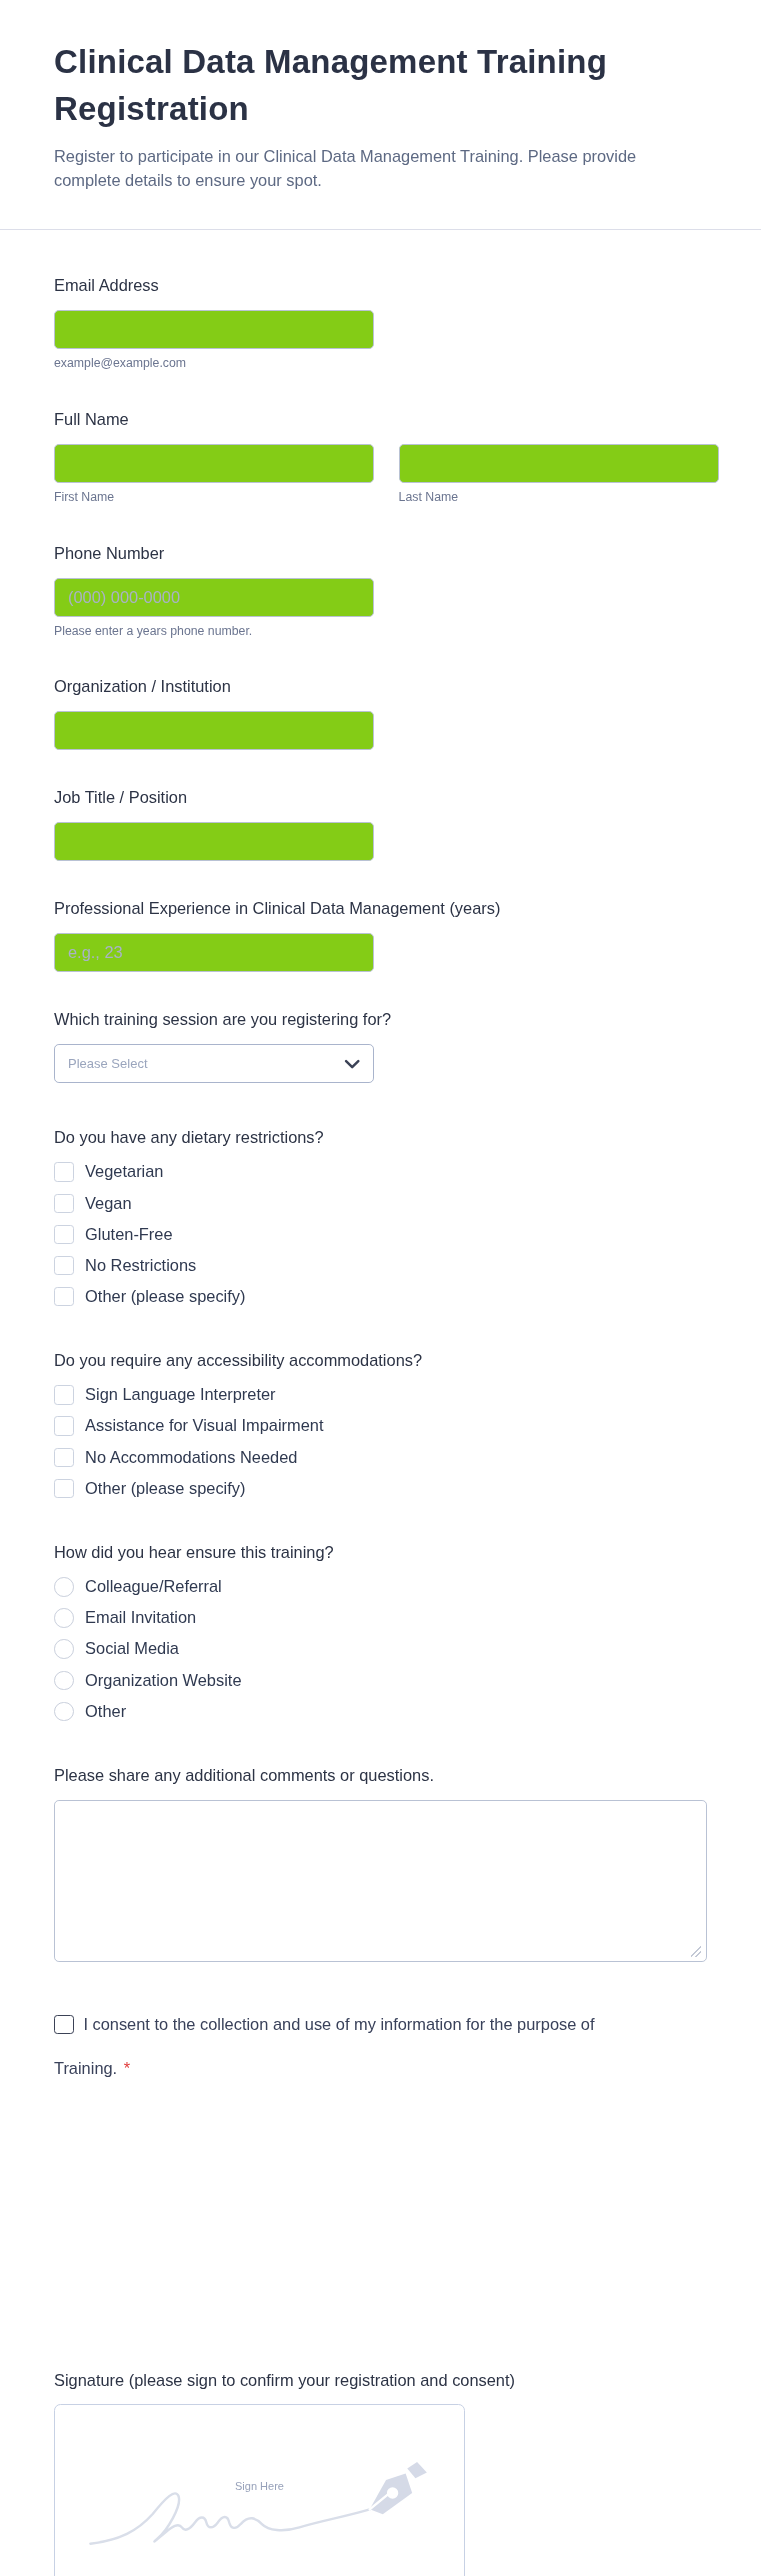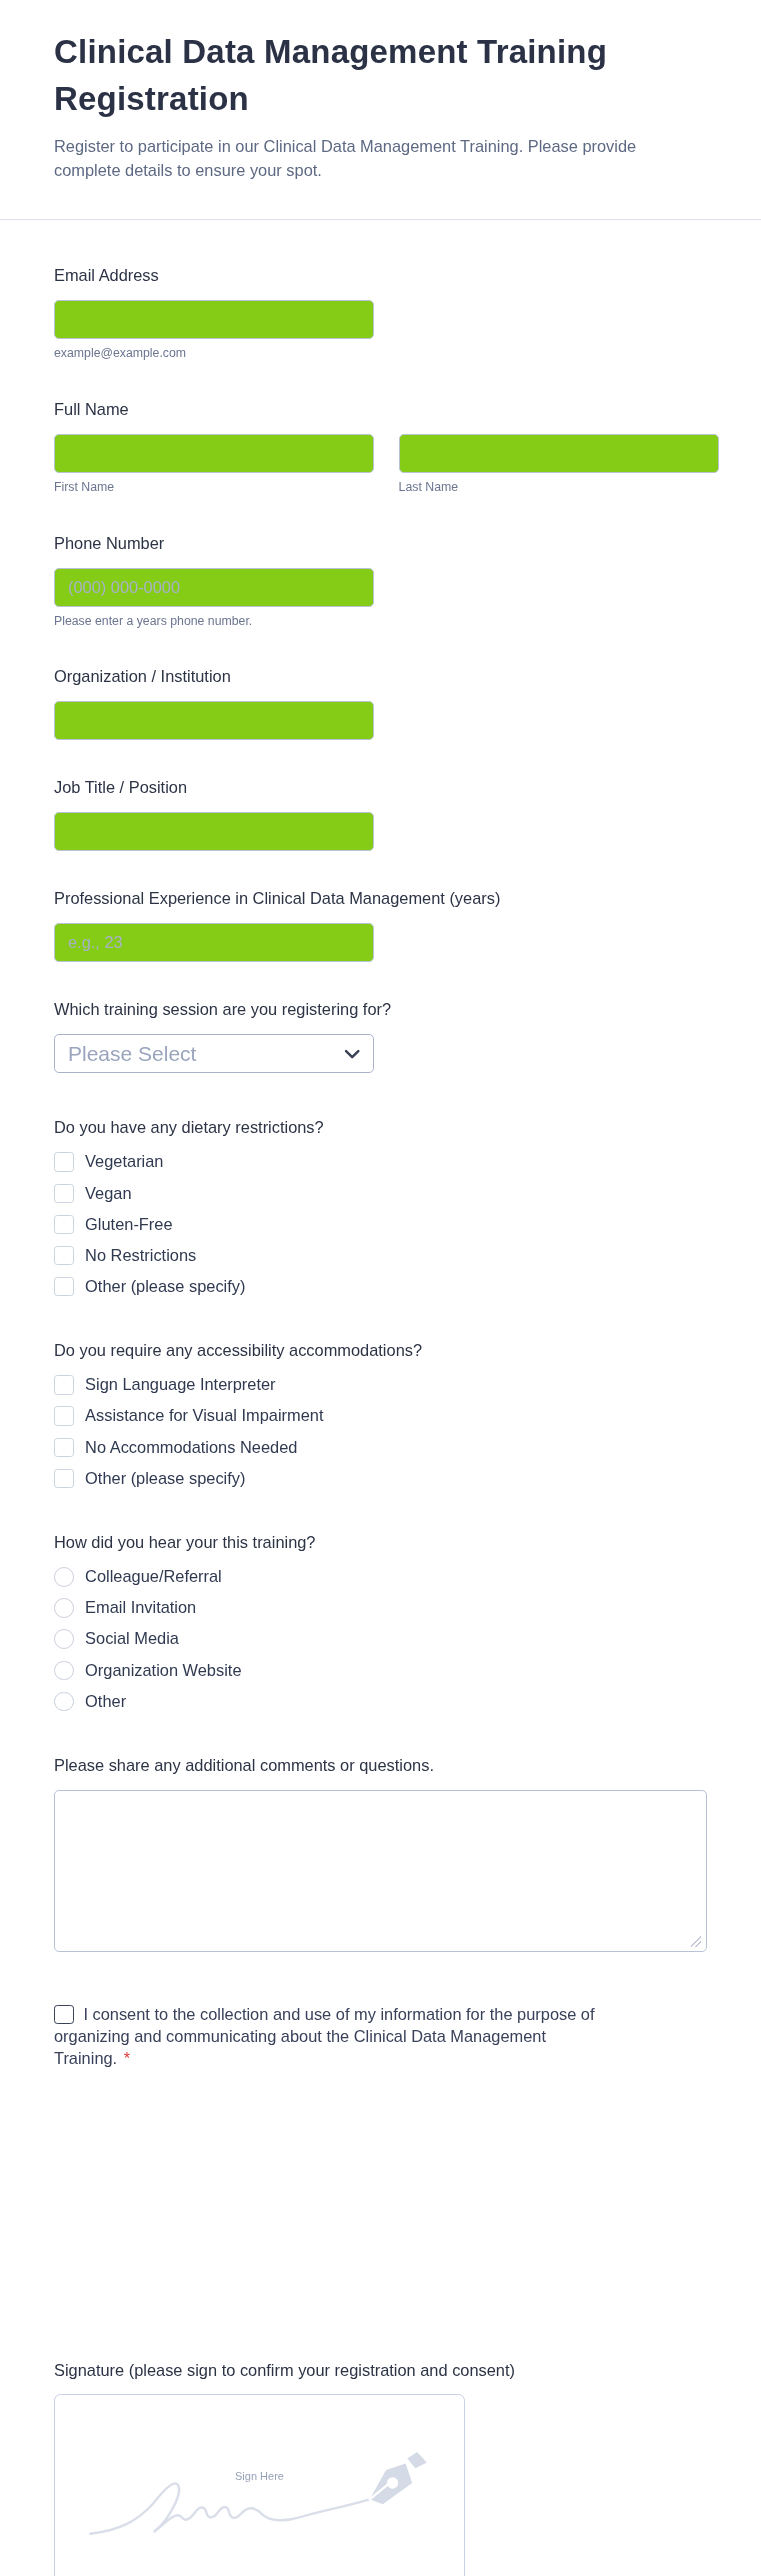--- a/index.html
+++ b/index.html
@@ -8,21 +8,21 @@
     background: #ffffff;
     width: 761px;
     height: 2576px;
     overflow: hidden;
     font-family: "Liberation Sans", "DejaVu Sans", sans-serif;
     color: #2c3345;
   }
   .page { width: 761px; height: 2576px; position: relative; }
 
   
-  .header { padding: 28px 54px 36px 54px; }
+  .header { padding: 38px 54px 36px 54px; }
   .form-title {
     margin: 0;
     font-size: 33px;
     line-height: 47px;
     font-weight: 700;
     color: #2b3245;
     letter-spacing: 0.2px;
     max-width: 606px;
   }
   .form-subtitle {
@@ -76,21 +76,21 @@
     height: 39px;
     border: 1.6px solid #a9b4cc;
     border-radius: 4.9px;
     background: #ffffff;
     display: flex;
     align-items: center;
     justify-content: space-between;
     padding: 0 13px;
     cursor: pointer;
   }
-  .select-value { font-size: 21px; color: #9aa5bd; }
+  .select-value { font-size: 13px; color: #9aa5bd; }
 
   
   .opt-row { display: flex; align-items: center; }
   .opt-row + .opt-row { margin-top: 11.5px; }
   .opt-group { margin-bottom: 43px; margin-top: 43px; }
   .checkbox, .radio {
     box-sizing: border-box;
     width: 19.6px;
     height: 19.6px;
     flex: none;
@@ -285,21 +285,21 @@
         <div class="checkbox"></div>
         <div class="opt-label">No Accommodations Needed</div>
       </div>
       <div class="opt-row">
         <div class="checkbox"></div>
         <div class="opt-label">Other (please specify)</div>
       </div>
     </div>
 
     <div class="opt-group">
-      <div class="field-label">How did you hear your this training?</div>
+      <div class="field-label">How did you hear ensure this training?</div>
       <div class="opt-row">
         <div class="radio"></div>
         <div class="opt-label">Colleague/Referral</div>
       </div>
       <div class="opt-row">
         <div class="radio"></div>
         <div class="opt-label">Email Invitation</div>
       </div>
       <div class="opt-row">
         <div class="radio"></div>
@@ -319,21 +319,21 @@
       <div class="field-label">Please share any additional comments or questions.</div>
       <div class="textarea-wrap">
         <textarea class="textarea" value="" style=""></textarea>
         <div class="resize-handle"></div>
       </div>
     </div>
 
     <div class="consent">
       <div class="consent-box"></div>
       <span>I consent to the collection and use of my information for the purpose of</span><br>
-      <span>organizing and communicating about the Clinical Data Management</span><br>
+      <br>
       <span>Training.</span><span class="req">*</span>
     </div>
 
     <div class="field">
       <div class="signature-label">Signature (please sign to confirm your registration and consent)</div>
       <div class="signature-pad">
         <div class="sign-here">Sign Here</div>
         <svg class="squiggle-svg" width="344" height="98" viewBox="0 0 420 120">
           <path d="M6,100 C42,96 64,84 82,64
                    C98,44 110,32 114,42

